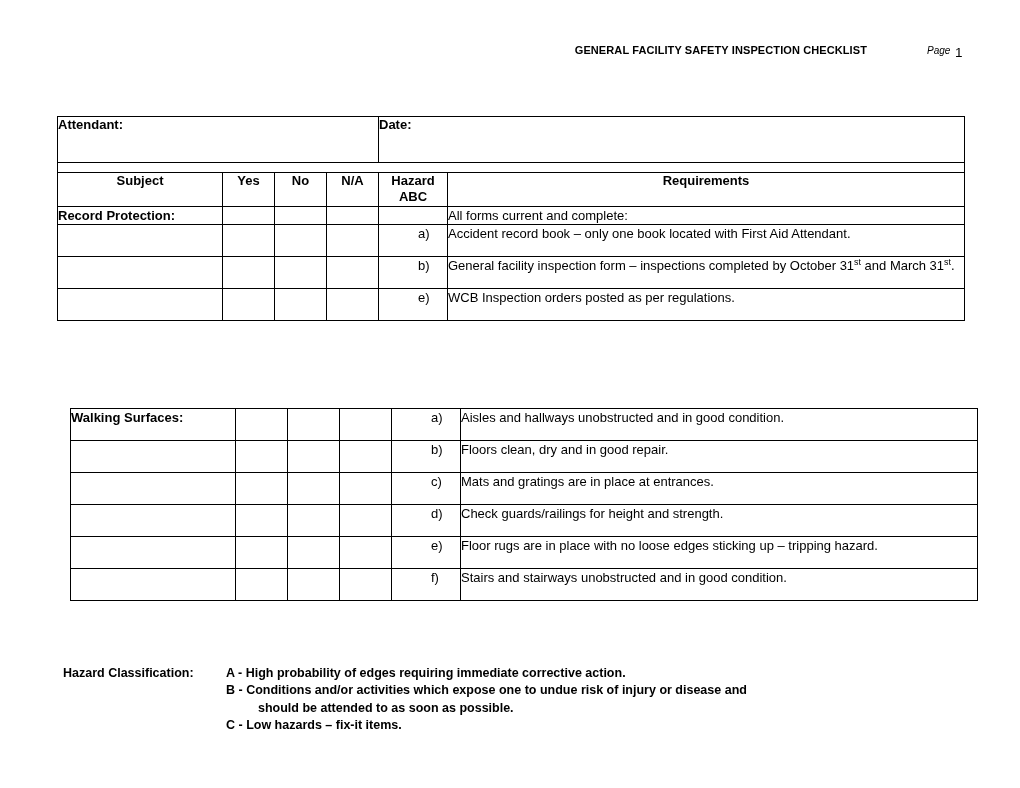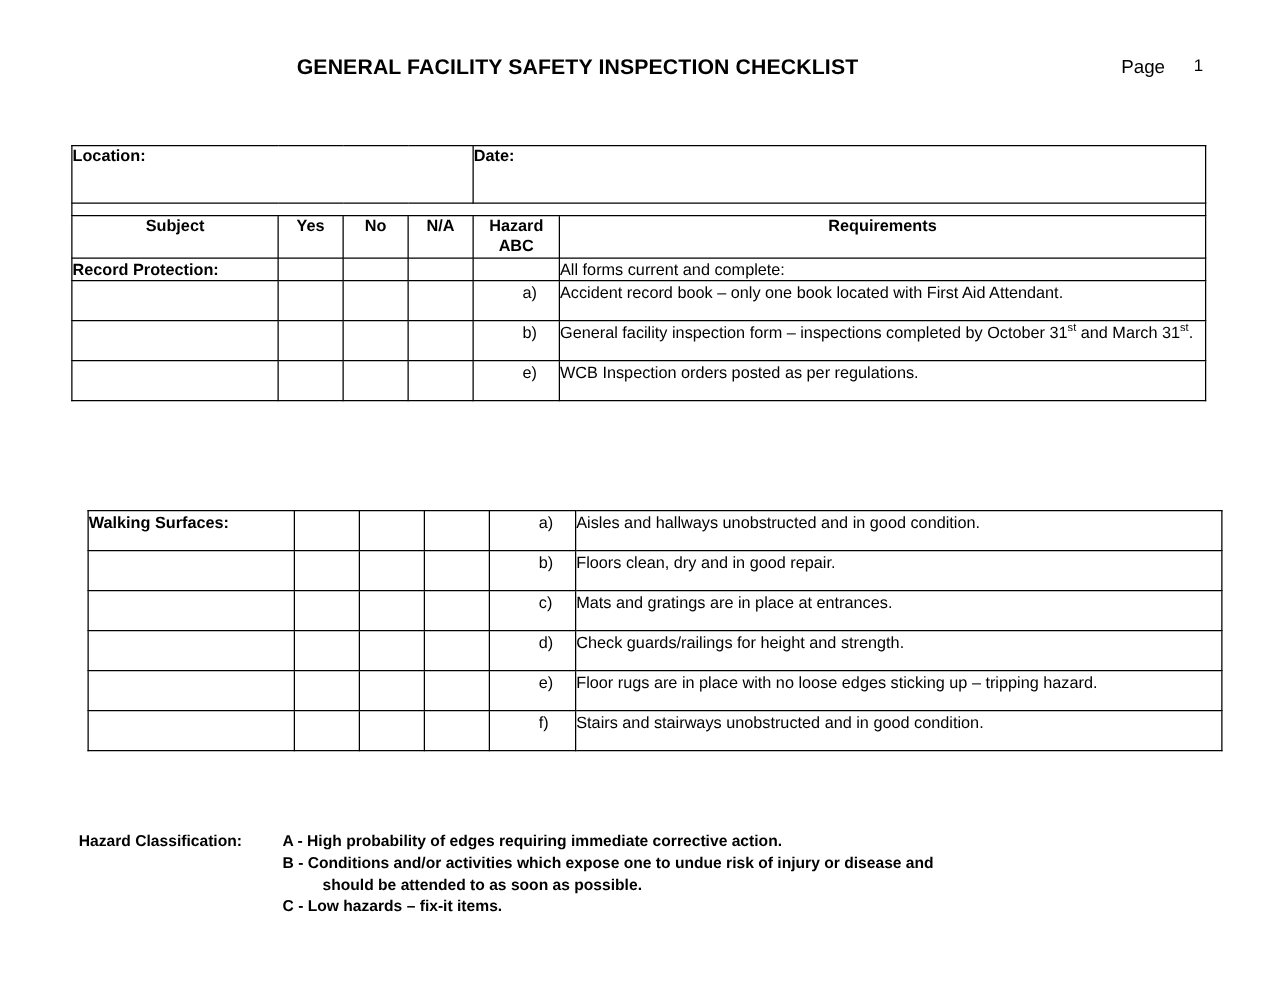--- a/index.html
+++ b/index.html
@@ -22,32 +22,33 @@
     left: 0;
     top: 44px;
     width: 1020px;
     height: 22px;
   }
   .doc-title {
     position: absolute;
     left: 57px;
     top: 0;
     width: 810px;
-    text-align: center;
-    font-size: 17px;
+    text-align: right;
+    font-size: 11px;
     font-weight: bold;
     letter-spacing: 0.1px;
     white-space: nowrap;
   }
   .page-label {
     position: absolute;
-    left: 897px;
+    left: 927px;
     top: 1px;
-    font-size: 15px;
+    font-size: 10px;
     font-weight: normal;
+    font-style: italic;
   }
   .page-number {
     position: absolute;
     left: 955px;
     top: 1px;
     font-size: 13.5px;
     font-weight: normal;
   }
 
   
@@ -178,21 +179,21 @@
       <col class="col-yes">
       <col class="col-no">
     <col class="col-na">
       <col class="col-hazard">
       <col class="col-req">
   </colgroup>
   <tbody>
 
     <tr>
       <td class="band-cell" colspan="4">
-        <span>Location:</span>
+        <span>Attendant:</span>
       </td>
       <td class="band-cell" colspan="2">
         <span>Date:</span>
       </td>
     </tr>
 
     <tr class="spacer-row">
       <td colspan="6"></td>
     </tr>
 

